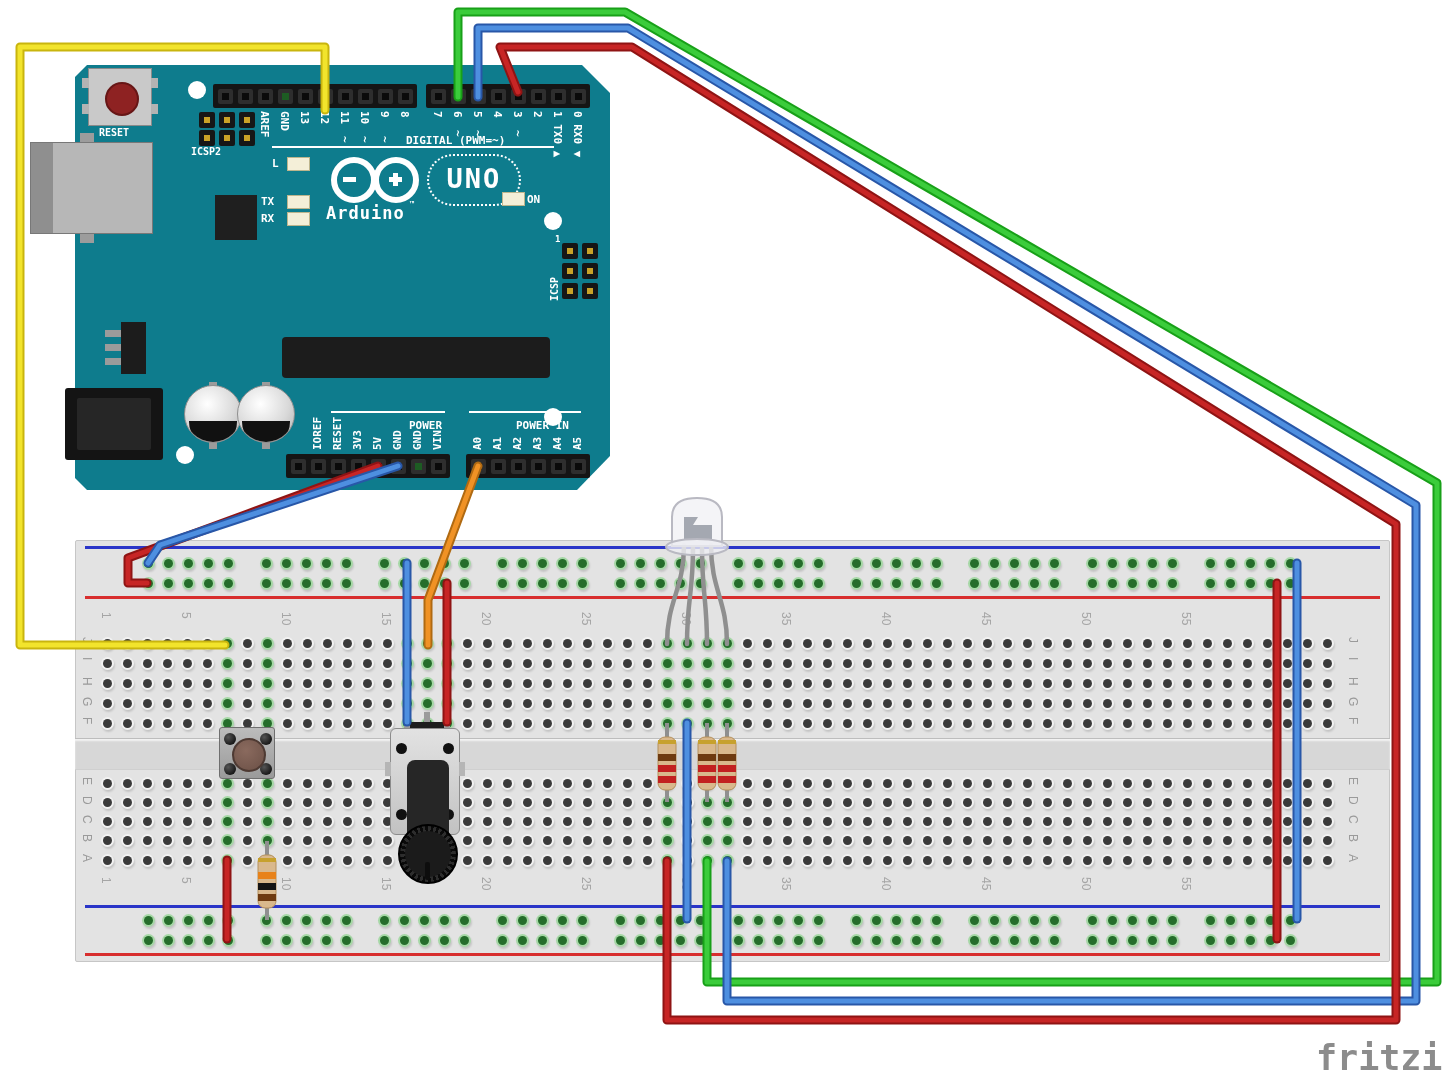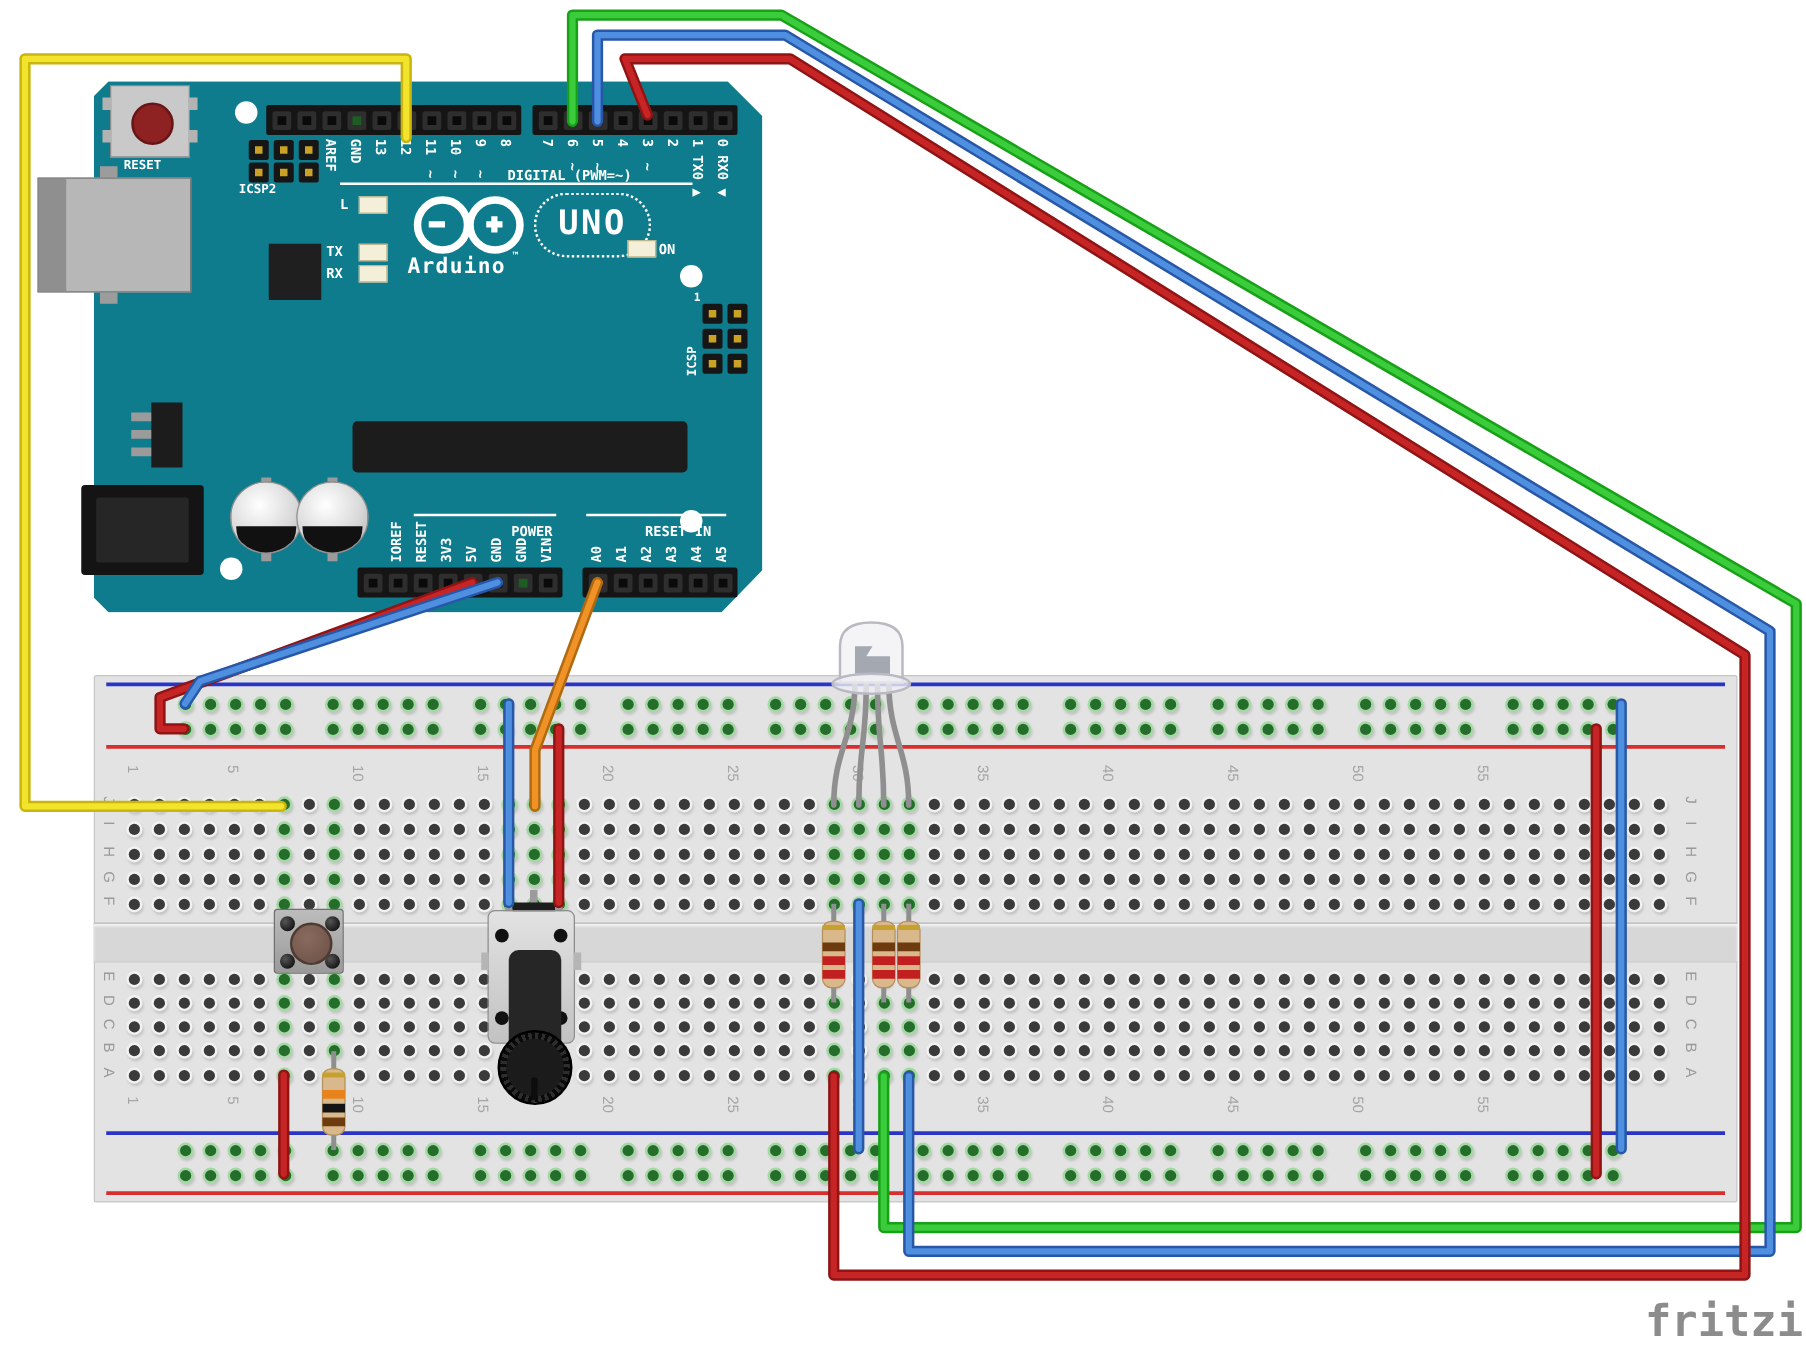--- a/index.html
+++ b/index.html
@@ -1019,21 +1019,21 @@
   <div class="abs logocircle" style="left:331px;top:157px;"></div>
   <div class="abs logocircle" style="left:373px;top:157px;"></div>
   <div class="abs logobar" style="left:343px;top:177px;width:13px;height:5px;"></div>
   <div class="abs logobar" style="left:389px;top:177px;width:13px;height:5px;"></div>
   <div class="abs logobar" style="left:393px;top:173px;width:5px;height:13px;"></div>
 
   <div class="silk" id="cap-reset">RESET</div>
   <div class="silk" id="cap-icsp2">ICSP2</div>
   <div class="silk" id="cap-digital">DIGITAL (PWM=~)</div>
   <div class="silk" id="cap-power">POWER</div>
-  <div class="silk" id="cap-analog">RESET IN</div>
+  <div class="silk" id="cap-analog">POWER IN</div>
   <div class="silk" id="cap-l">L</div>
   <div class="silk" id="cap-tx">TX</div>
   <div class="silk" id="cap-rx">RX</div>
   <div class="silk" id="cap-on">ON</div>
   <div class="silk" id="cap-brand">Arduino</div>
   <div class="silk" id="cap-tm">™</div>
   <div class="abs" id="uno-box">UNO</div>
   <div class="silk" id="cap-icsp">ICSP</div>
   <div class="silk" id="cap-icsp1">1</div>
   <div class="whiteline" id="line-digital"></div>

